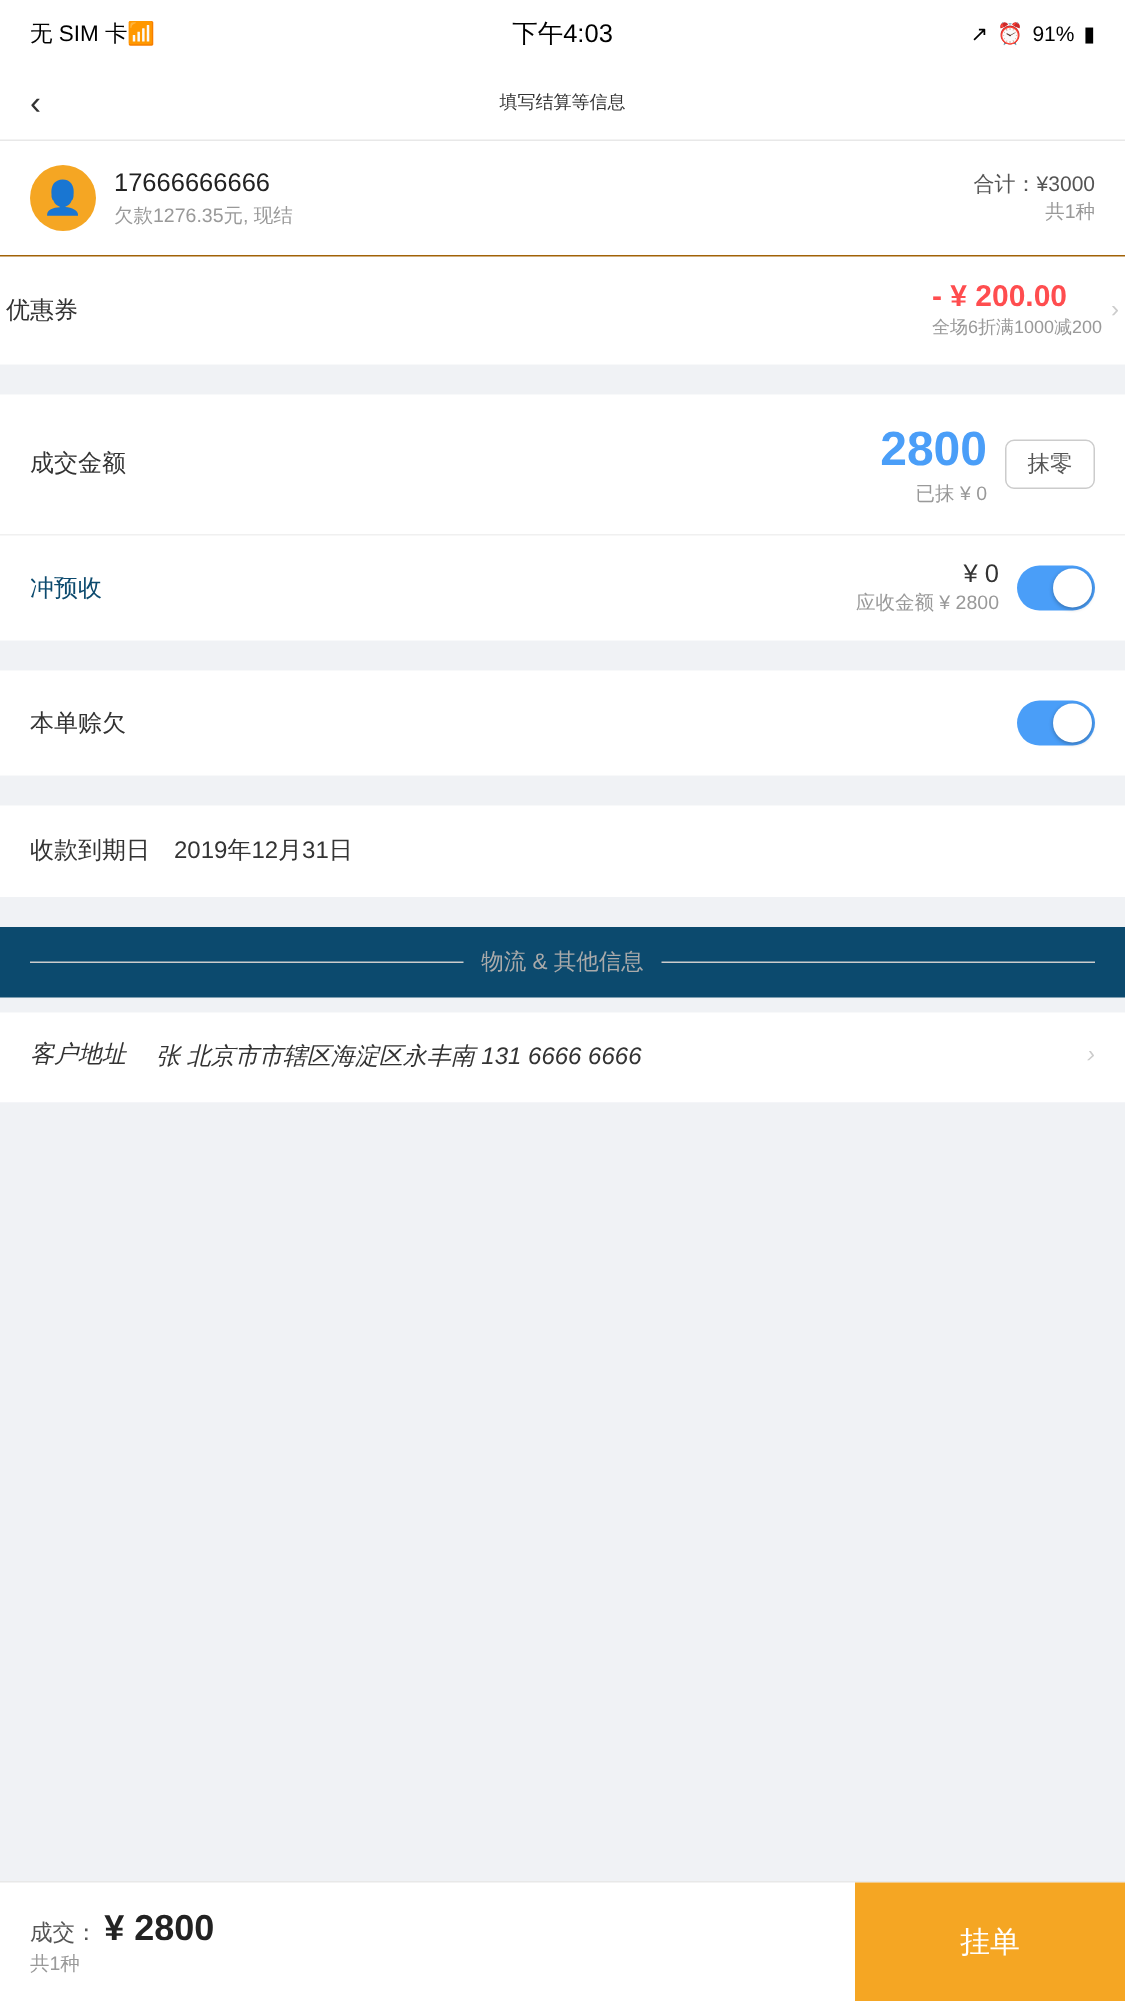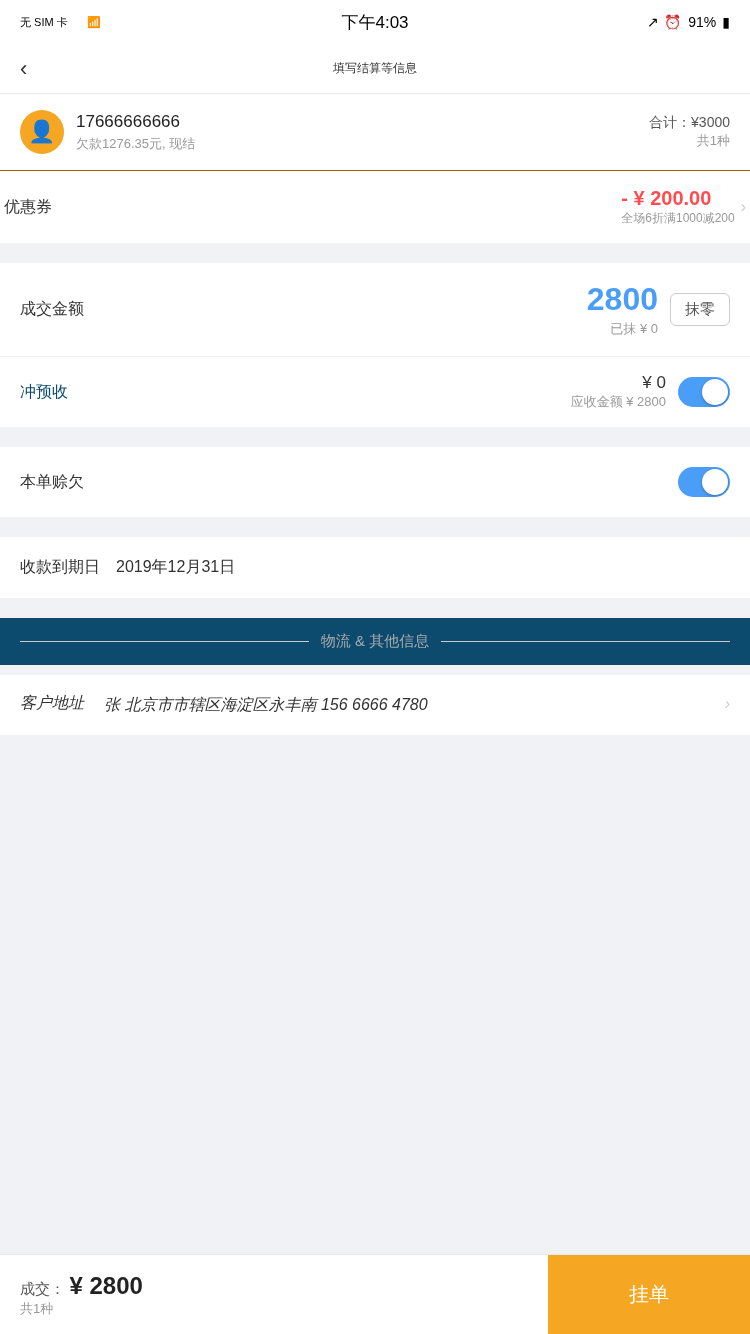--- a/index.html
+++ b/index.html
@@ -15,21 +15,21 @@
     
     .status-bar {
       background: #fff;
       height: 44px;
       display: flex;
       align-items: center;
       justify-content: space-between;
       padding: 0 20px;
       font-size: 14px;
     }
-    .status-left { display: flex; align-items: center; gap: 20px; font-size: 11px; }
+    .status-left { display: flex; align-items: center; gap: 0; font-size: 15px; }
     .status-center { font-size: 17px; font-weight: 500; position: absolute; left: 50%; transform: translateX(-50%); }
     .status-right { display: flex; align-items: center; gap: 6px; font-size: 14px; }
 
     
     .nav-bar {
       background: #fff;
       height: 50px;
       display: flex;
       align-items: center;
       justify-content: center;
@@ -241,21 +241,21 @@
       border-top: 1px solid #e8e8e8;
     }
     .bottom-summary {
       flex: 1;
       padding: 0 20px;
     }
     .bottom-deal { font-size: 15px; color: #555; }
     .bottom-amount { font-size: 24px; font-weight: 600; color: #222; }
     .bottom-sub { font-size: 13px; color: #999; }
     .bottom-btn-hold {
-      width: 202px;
+      width: 180px;
       height: 80px;
       background: #f5a623;
       display: flex;
       align-items: center;
       justify-content: center;
       font-size: 20px;
       color: #fff;
       font-weight: 500;
       cursor: pointer;
     }
@@ -368,21 +368,21 @@
   <div class="section-divider"></div>
 
   <div class="logistics-divider">
     <div class="divider-line"></div>
     <span class="divider-text">物流 &amp; 其他信息</span>
     <div class="divider-line"></div>
   </div>
 
   <div class="address-row">
     <span class="address-label">客户地址</span>
-    <span class="address-value">张 北京市市辖区海淀区永丰南 156 6666 4780</span>
+    <span class="address-value">张 北京市市辖区海淀区永丰南 131 6666 6666</span>
     <span class="address-chevron">›</span>
   </div>
 
   <div class="empty-area"></div>
 
 </div>
 
 <div class="bottom-bar">
   <div class="bottom-summary">
     <div>

